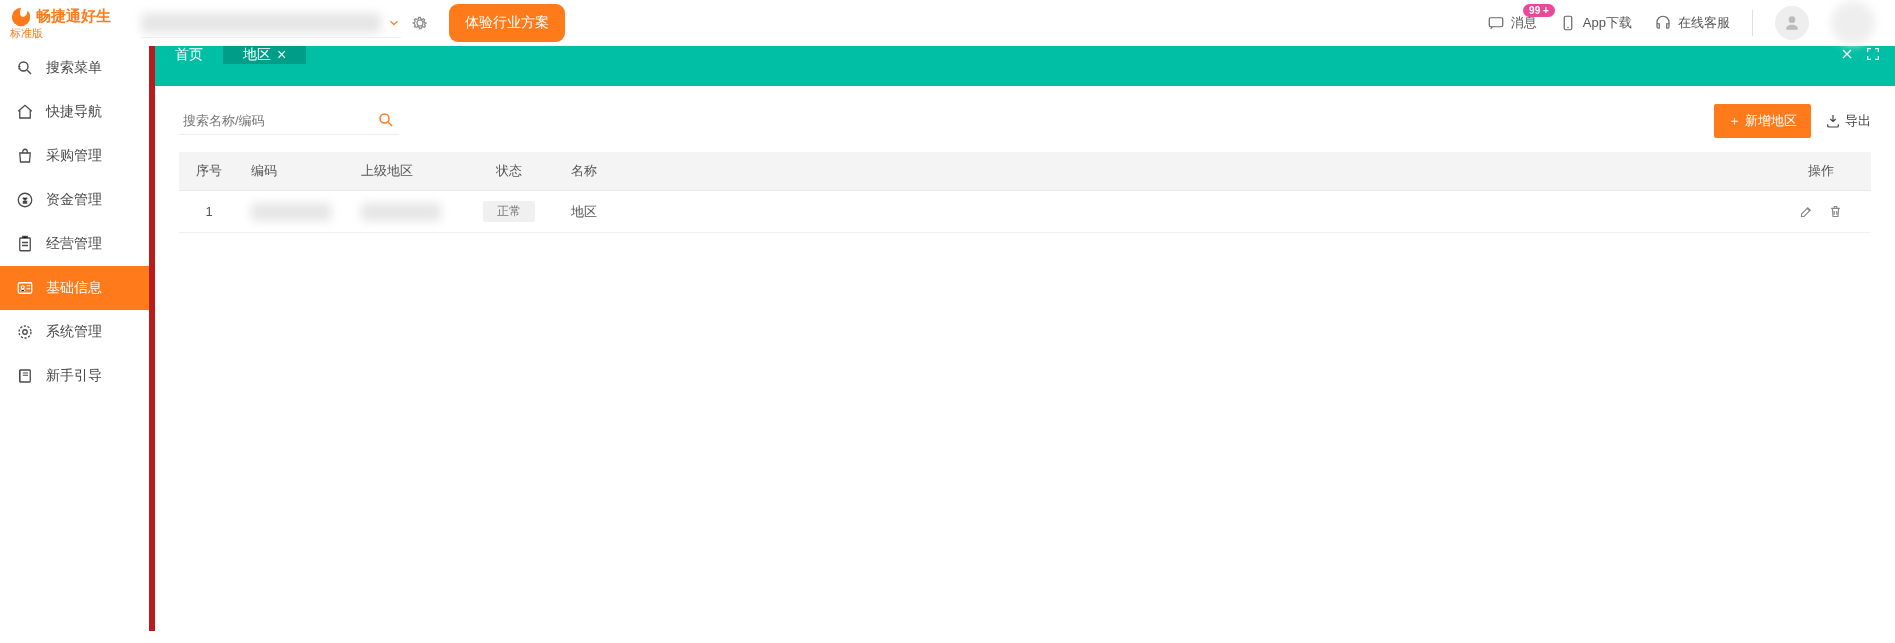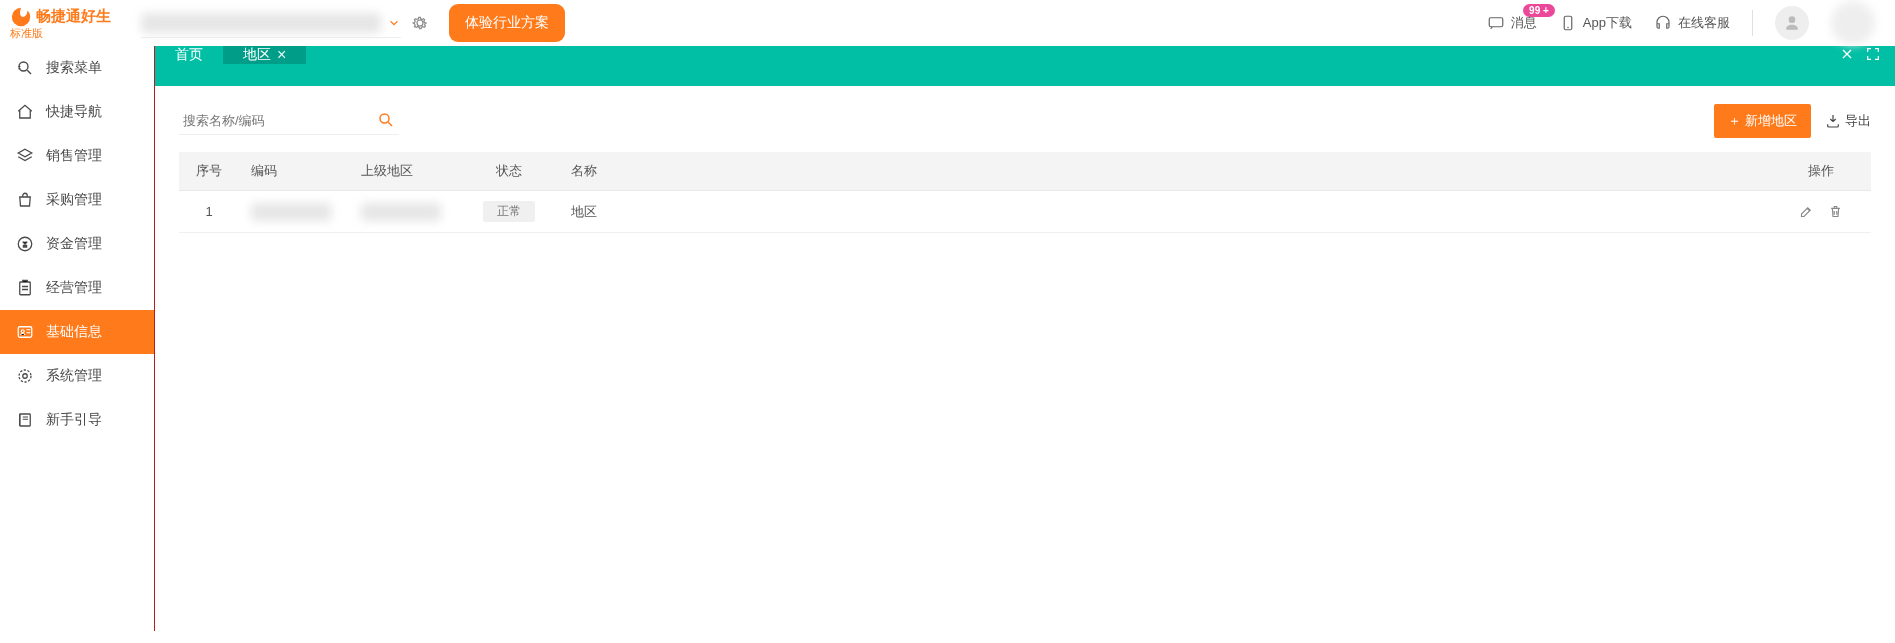--- a/index.html
+++ b/index.html
@@ -22,21 +22,21 @@
 .hr-item { display:flex; align-items:center; gap:6px; cursor:pointer; font-size:13px; position:relative; }
 .hr-item svg { width:18px;height:18px; color:#666; }
 .badge { position:absolute; top:-10px; right:-18px; background:#ec4899; color:#fff; font-size:10px; padding:1px 6px; border-radius:10px; font-weight:bold; }
 .divider-v { width:1px; height:26px; background:#e0e0e0; }
 .avatar { width:34px; height:34px; border-radius:50%; background:#eee; display:flex; align-items:center;justify-content:center; }
 .avatar svg{width:20px;height:20px;color:#bbb;}
 .avatar-lg { width:44px; height:44px; }
 
 
 .main { display:flex; height:calc(100vh - 58px); }
-.sidebar { width:155px; border-right:1px solid #b91c1c; }
+.sidebar { width:155px; border-right:6px solid #b91c1c; }
 .side-item { display:flex; align-items:center; gap:12px; padding:13px 16px; color:#4a4a4a; cursor:pointer; font-size:14px; }
 .side-item svg { width:18px;height:18px; }
 .side-item.active { background:#ff7a1a; color:#fff; }
 .side-item.active svg { color:#fff; }
 
 .content { flex:1; display:flex; flex-direction:column; background:#fff; }
 .tabbar { background:#00bfa5; height:40px; display:flex; align-items:flex-start; color:#fff; }
 .tab { padding:0 20px; display:flex; align-items:center; gap:6px; cursor:pointer; font-size:14px; }
 .tab.active { background:#009e88; }
 .tab-close { font-size:16px; opacity:.9; }
@@ -127,26 +127,20 @@
           <path stroke="currentColor" stroke-width="1.8" d="M20 20l-5-5"></path>
           <path stroke="currentColor" stroke-width="1.2" d="M3 10h3M3 13h3"></path>
         </svg>
         <span>搜索菜单</span>
       </div>
       <div class="side-item">
         <svg viewBox="0 0 24 24">
           <path fill="none" stroke="currentColor" stroke-width="1.7" d="M3 11l9-8 9 8M5 10v10h14V10"></path>
         </svg>
         <span>快捷导航</span>
-      </div>
-      <div class="side-item">
-        <svg viewBox="0 0 24 24">
-          <path fill="none" stroke="currentColor" stroke-width="1.7" d="M12 3l9 5-9 5-9-5zM3 13l9 5 9-5"></path>
-        </svg>
-        <span>销售管理</span>
       </div>
       <div class="side-item">
         <svg viewBox="0 0 24 24">
           <path fill="none" stroke="currentColor" stroke-width="1.7" d="M5 8h14l-1 12H6zM9 8V6a3 3 0 0 1 6 0v2"></path>
         </svg>
         <span>采购管理</span>
       </div>
       <div class="side-item">
         <svg viewBox="0 0 24 24">
           <circle cx="12" cy="12" r="9" fill="none" stroke="currentColor" stroke-width="1.7"></circle>

